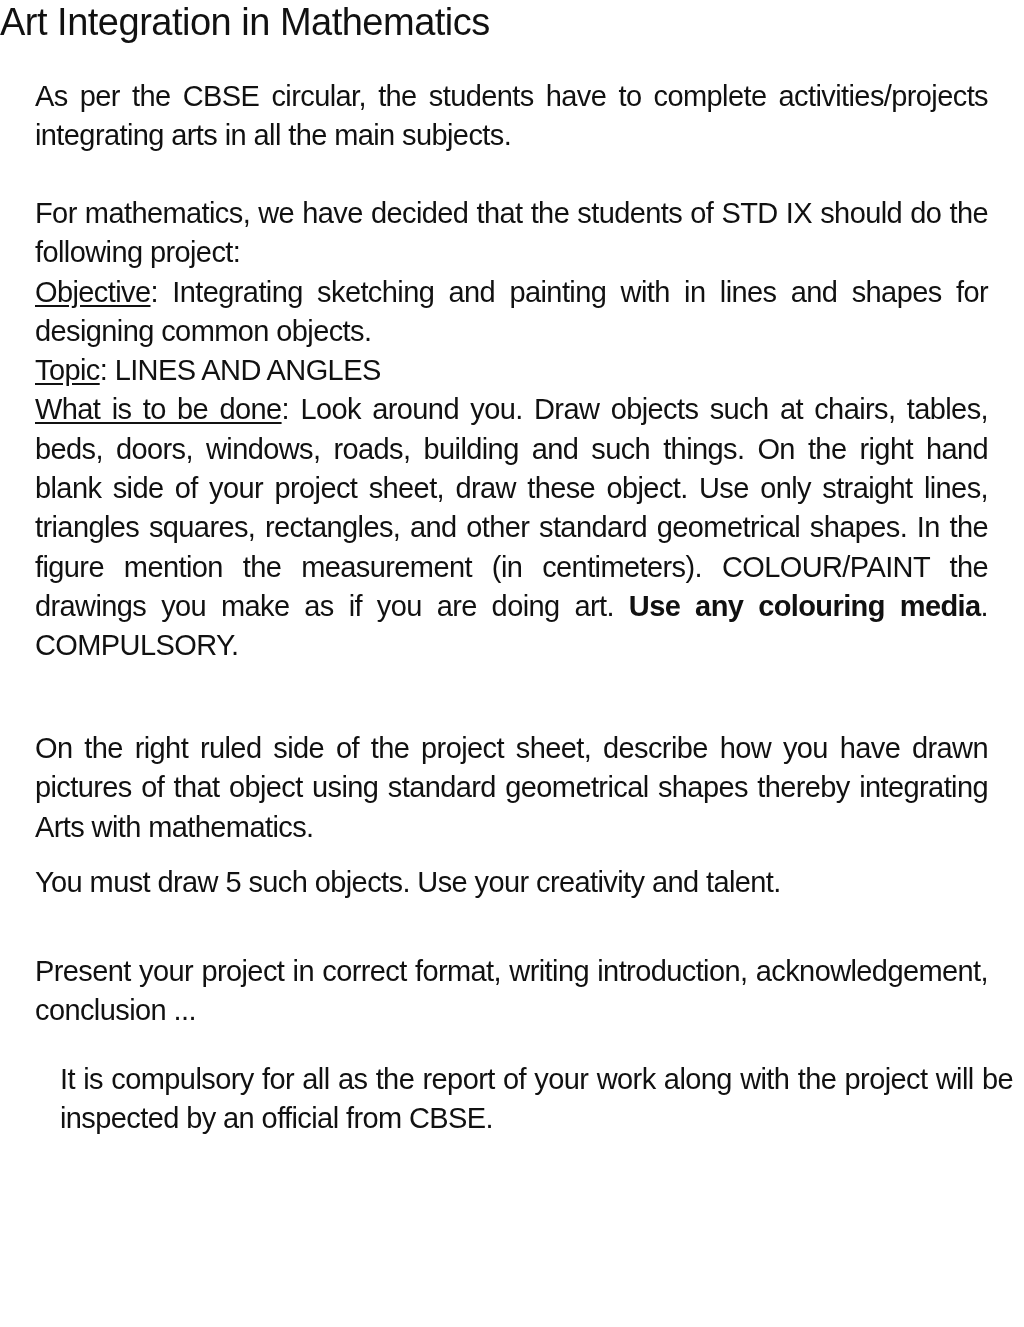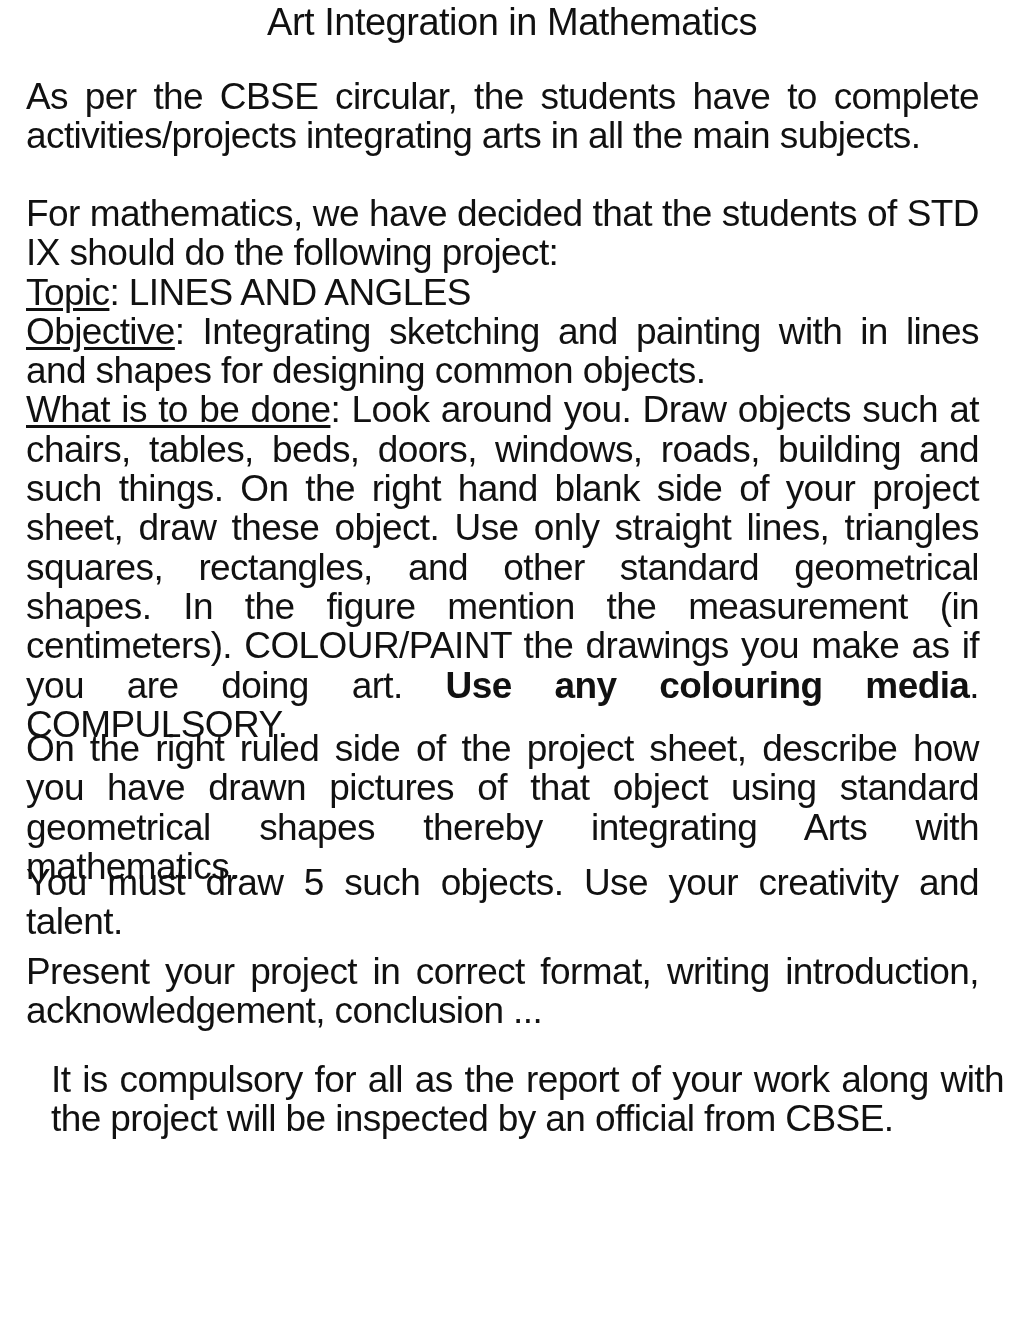--- a/index.html
+++ b/index.html
@@ -17,32 +17,32 @@
     .page {
       position: relative;
       width: 1024px;
       height: 1327px;
     }
     .title {
       position: absolute;
       top: 0;
       left: 0;
       width: 1024px;
-      text-align: center;
+      text-align: left;
       font-size: 38px;
       line-height: 44px;
       margin: 0;
       font-weight: normal;
       letter-spacing: -0.5px;
     }
     .content {
       position: absolute;
-      left: 26px;
+      left: 35px;
       width: 953px;
-      font-size: 37px;
+      font-size: 29px;
       line-height: 39.3px;
       letter-spacing: -0.6px;
     }
     .para {
       margin: 0;
       text-align: justify;
     }
     .para.last-left { text-align-last: left; }
     .ul { text-decoration: underline; text-underline-offset: 3px; }
     .bold { font-weight: bold; }
@@ -52,22 +52,22 @@
 
 <div class="page">
   <h1 class="title">Art Integration in Mathematics</h1>
 
   <div class="content" style="top:77px;">
     <p class="para">As per the CBSE circular, the students have to complete activities/projects integrating arts in all the main subjects.</p>
   </div>
 
   <div class="content" style="top:194px;">
     <p class="para">For mathematics, we have decided that the students of STD IX should do the following project:</p>
+    <p class="para"><span class="ul">Objective</span><span>: </span><span>Integrating sketching and painting with in lines and shapes for designing common objects.</span></p>
     <p class="para last-left"><span class="ul">Topic</span><span>: </span><span>LINES AND ANGLES</span></p>
-    <p class="para"><span class="ul">Objective</span><span>: </span><span>Integrating sketching and painting with in lines and shapes for designing common objects.</span></p>
     <p class="para"><span class="ul">What is to be done</span><span>: </span><span>Look around you. Draw objects such at chairs, tables, beds, doors, windows, roads, building and such things. On the right hand blank side of your project sheet, draw these object. Use only straight lines, triangles squares, rectangles, and other standard geometrical shapes. In the figure mention the measurement (in centimeters). COLOUR/PAINT the drawings you make as if you are doing art. </span><span class="bold">Use any colouring media</span><span>. COMPULSORY.</span></p>
   </div>
 
   <div class="content" style="top:705px;margin-top:24px;">
     <p class="para">On the right ruled side of the project sheet, describe how you have drawn pictures of that object using standard geometrical shapes thereby integrating Arts with mathematics.</p>
   </div>
 
   <div class="content" style="top:863px;">
     <p class="para last-left">You must draw 5 such objects. Use your creativity and talent.</p>
   </div>

